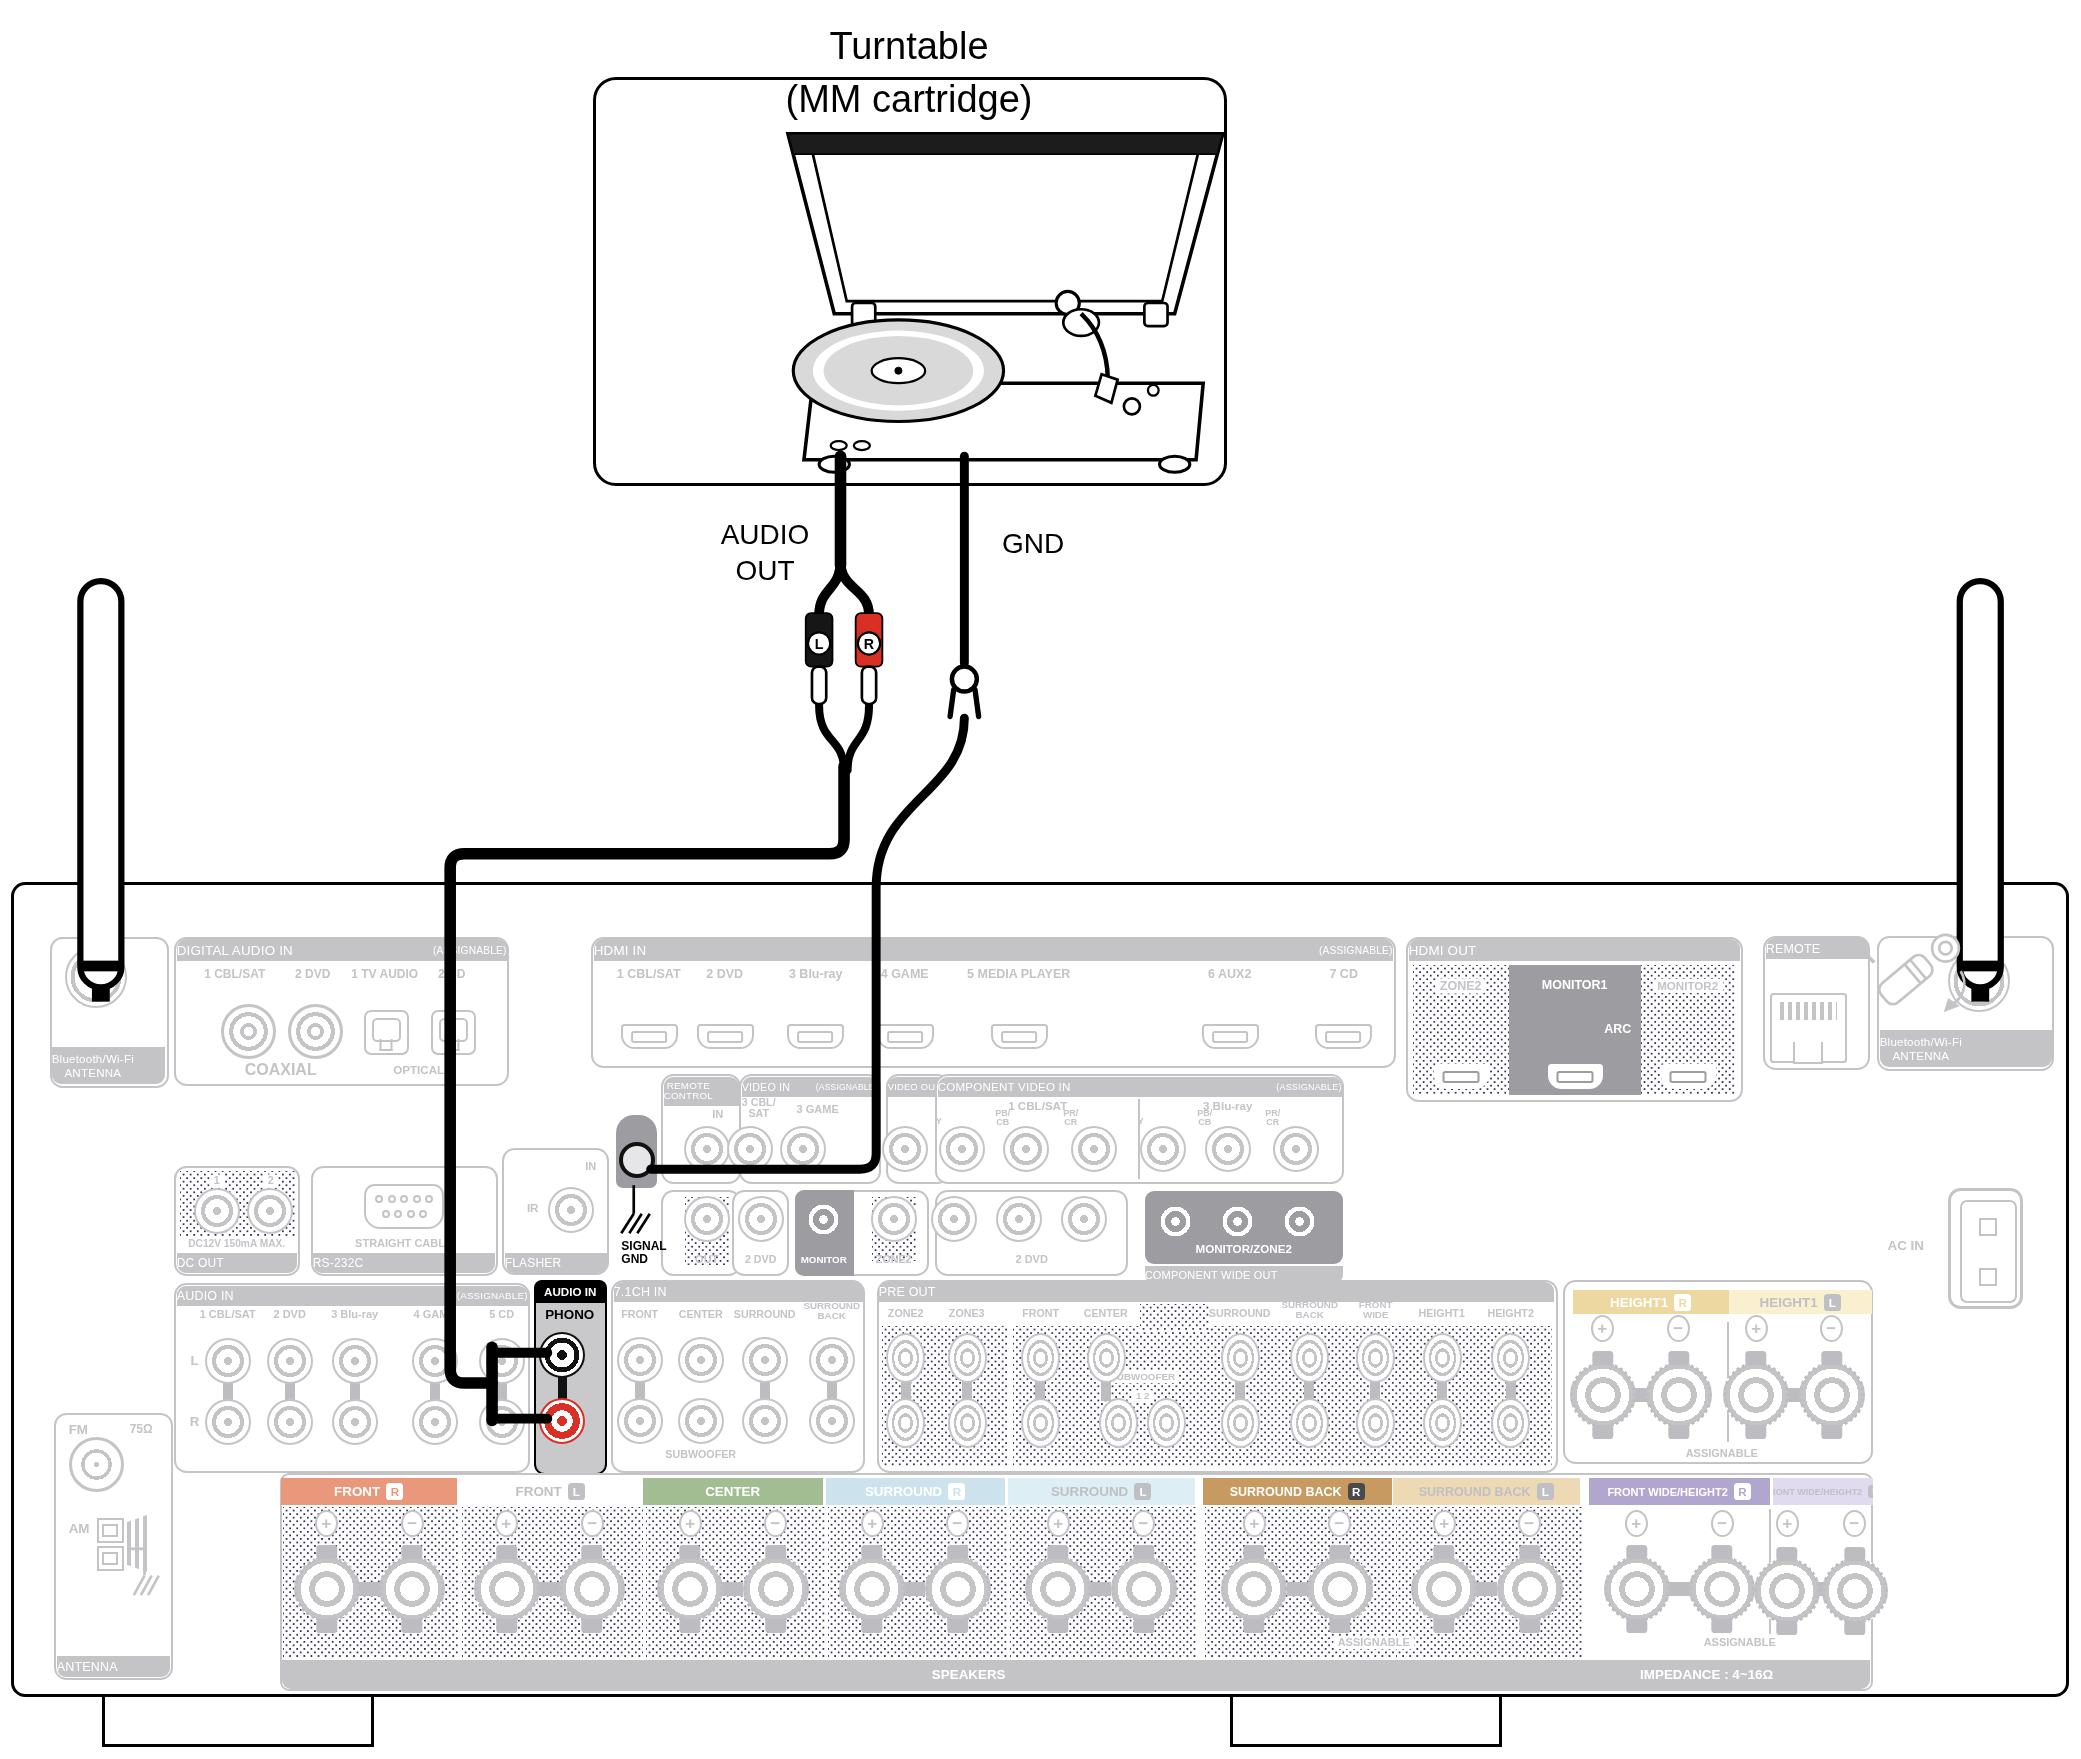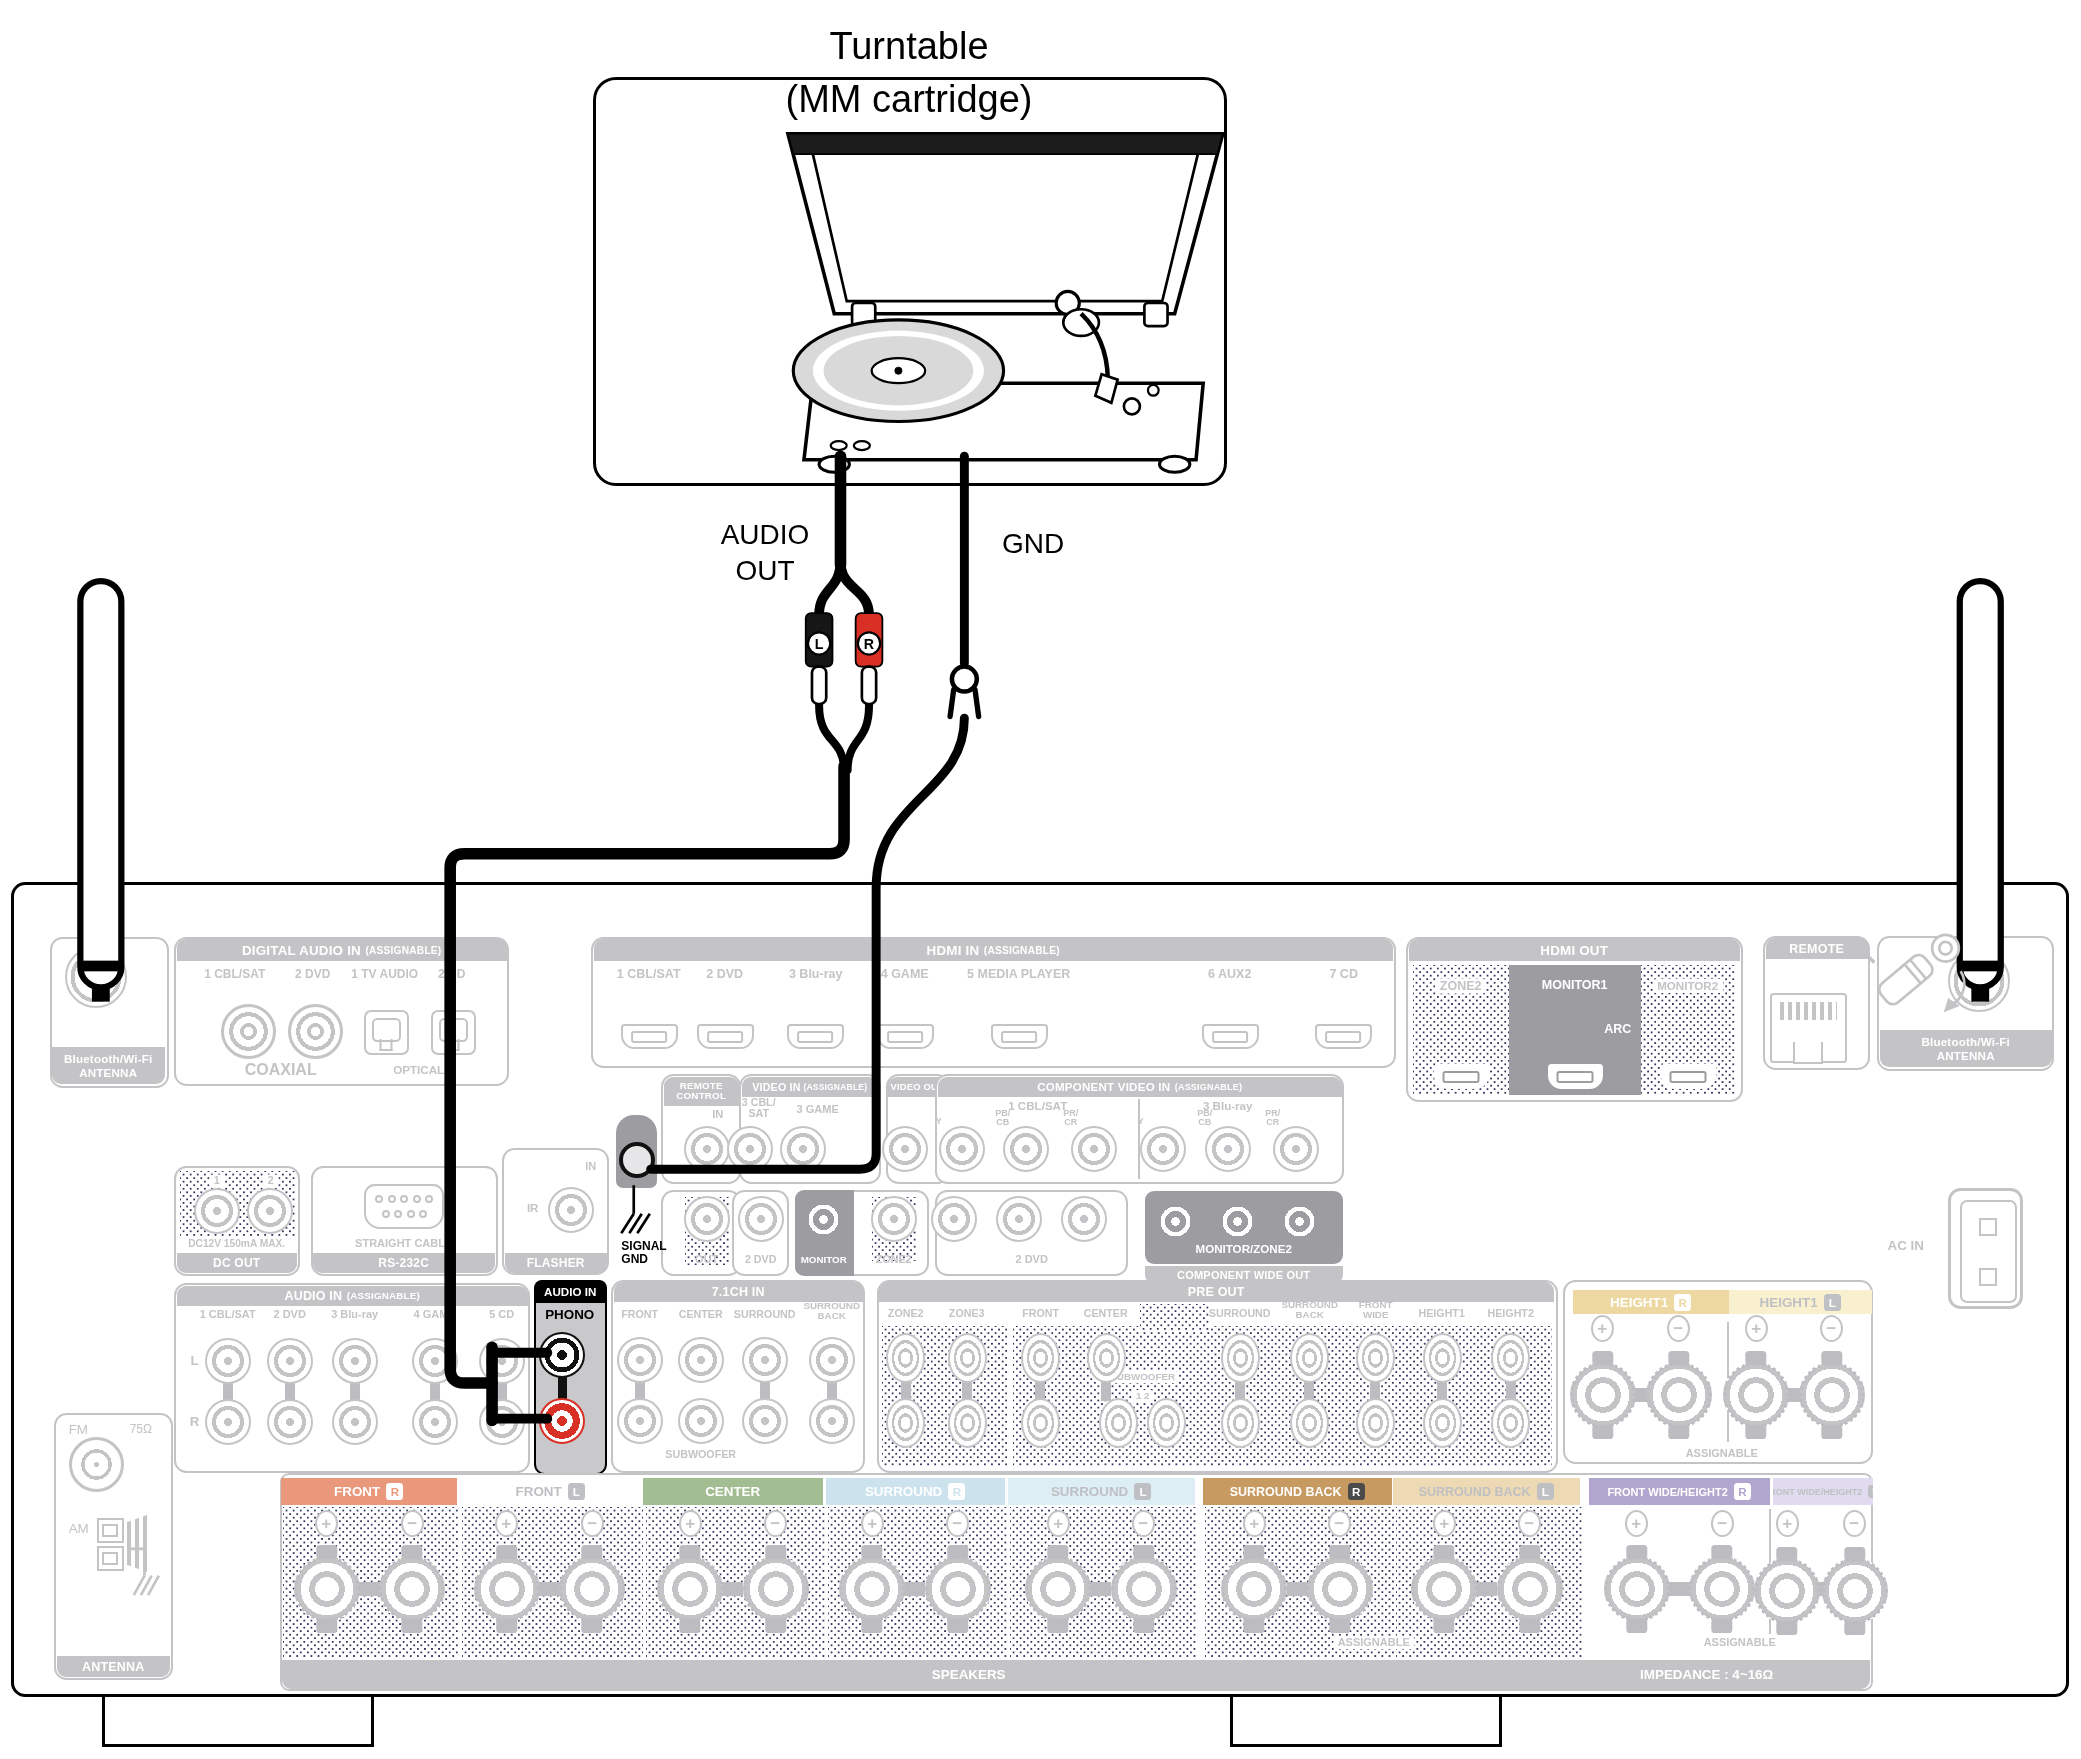--- a/index.html
+++ b/index.html
@@ -6,25 +6,25 @@
 :root{
  --red:#d93025; --highlight:#9d9da1; --ghost:#c4c4c7; --ghostd:#bdbdc1; --phono-bg:#c9c9cc;
  --front-r:#e9987b; --center:#a3bd92; --surround-r:#cce3ee; --surround-l:#ddeef5;
  --surround-back-r:#c79a62; --surround-back-l:#eed9b5; --front-wide-r:#b1a6ce; --front-wide-l:#e0dbee;
  --height1-r:#ecd8a0; --height1-l:#f8f0cf;
 }
 body{background:#fff;font-family:"Liberation Sans",sans-serif}
 #canvas{position:relative;width:2082px;height:1760px;background:#fff;overflow:hidden}
 .abs{position:absolute}
 .box{position:absolute;border:2.7px solid var(--ghost);border-radius:12.5px;background:#fff}
-.bar{position:absolute;background:var(--ghost);color:#fff;font-weight:700;display:flex;align-items:center;justify-content:center;text-align:center;font-size:13.4px;letter-spacing:0.2px}
+.bar{position:absolute;background:var(--ghost);color:#fff;font-weight:400;display:flex;align-items:center;justify-content:space-between;text-align:center;font-size:13.4px;letter-spacing:0.2px}
 .bt{border-radius:9px 9px 0 0}.bb{border-radius:0 0 9px 9px}
 .sfx{font-size:10.2px;margin-left:4.5px}
 .gl{position:absolute;transform:translate(-50%,-50%);color:var(--ghost);font-weight:700;white-space:nowrap;text-align:center;line-height:1.05}
-.gll{position:absolute;transform:translate(0,-50%);color:var(--ghost);font-weight:400;white-space:nowrap}
+.gll{position:absolute;transform:translate(0,-50%);color:var(--ghost);font-weight:700;white-space:nowrap}
 .wt{color:#fff}.k{color:#000}
 .pre{white-space:pre-line}
 .pill{background:#fff;padding:0.9px 4.5px;border-radius:3.6px}
 .hatch{position:absolute;background-color:#fff;background-image:radial-gradient(#32325a 1.1px,transparent 1.2px),radial-gradient(#32325a 1.1px,transparent 1.2px);background-size:7.1px 7.1px;background-position:0 0,3.6px 3.6px}
 .g-rca{border:2.7px solid var(--ghost);border-radius:50%;background:radial-gradient(circle,var(--ghost) 0 14%,#fff 14% 40%,var(--ghost) 40% 54%,#fff 54% 76%,var(--ghost) 76% 88%,#fff 88% 100%)}
 .w-rca{border-radius:50%;background:radial-gradient(circle,#fff 0 16%,transparent 16% 38%,#fff 38% 54%,transparent 54% 74%,#fff 74% 90%,transparent 90% 100%)}
 .phl{border:2.7px solid #111;border-radius:50%;background:radial-gradient(circle,#111 0 16%,#fff 16% 42%,#111 42% 58%,#fff 58% 80%,#111 80% 92%,#fff 92% 100%)}
 .phr{border:2.7px solid var(--red);border-radius:50%;background:radial-gradient(circle,var(--red) 0 16%,#fff 16% 36%,var(--red) 36% 60%,#fff 60% 78%,var(--red) 78% 94%,#fff 94% 100%)}
 .g-prca{border:2.7px solid var(--ghost);border-radius:50%;background:radial-gradient(ellipse closest-side,#fff 0 28%,var(--ghost) 28% 42%,#fff 42% 64%,var(--ghost) 64% 78%,#fff 78% 100%)}
 .g-post{position:absolute;border:3.6px dotted var(--ghostd);border-radius:50%;background:radial-gradient(circle,#fff 0 28%,var(--ghost) 28% 42%,#fff 42% 62%,var(--ghost) 62% 74%,#fff 74% 100%)}

